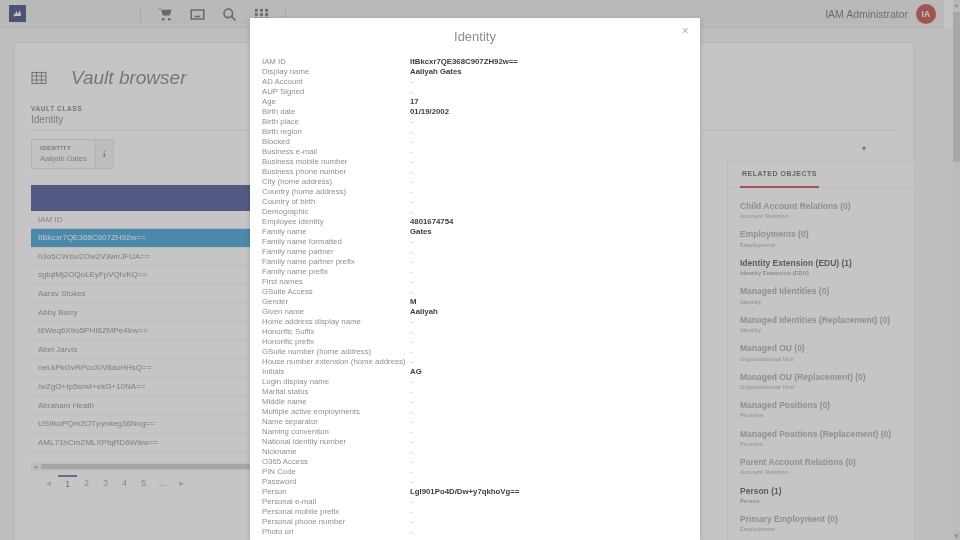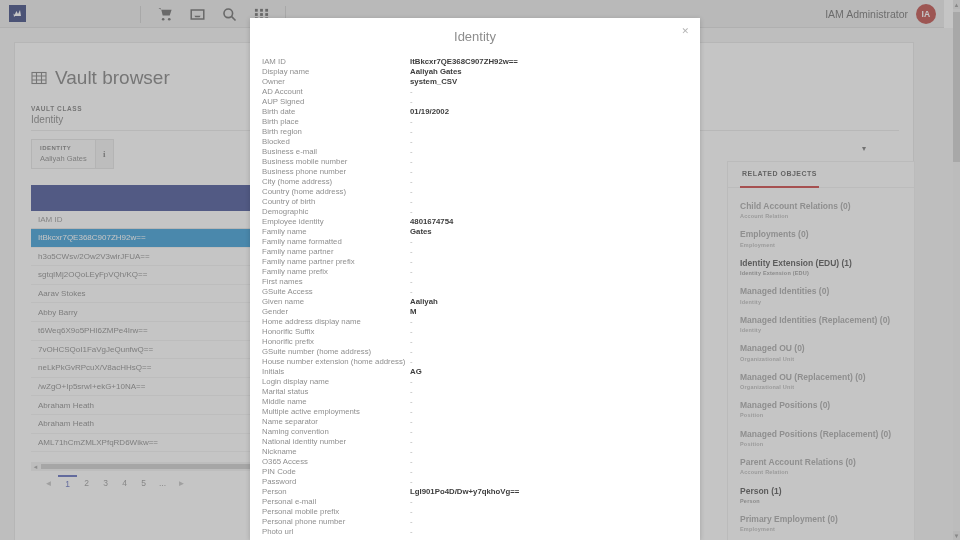--- a/index.html
+++ b/index.html
@@ -36,21 +36,21 @@
     background:#b5322e; color:#fff; font-size:8.5px; font-weight:bold;
     display:flex; align-items:center; justify-content:center; letter-spacing:.3px;
   }
 
   .page { position:absolute; left:0; top:28px; width:960px; height:512px; background:#f2f2f2; }
   .content-card {
     position:absolute; left:14px; top:14px; width:900px; height:500px;
     background:#ffffff; border:1px solid #e3e3e3;
   }
 
-  .page-title { position:absolute; left:16px; top:24px; display:flex; align-items:center; gap:8px; }
+  .page-title { position:absolute; left:16px; top:24px; display:flex; align-items:center; gap:24px;font-style:italic; }
   .page-title .t { font-size:19px; color:#6e6e6e; font-weight:400; }
   .grid-icon { width:16px; height:16px; color:#6e6e6e; }
   .grid-icon svg { display:block; }
 
   .vaultclass {
     position:absolute; left:16px; top:62px; width:868px; height:26px;
     border-bottom:1px solid #e8e8e8;
   }
   .vc-label { font-size:6.5px; font-weight:bold; letter-spacing:.6px; color:#6d6d6d; }
   .vc-value { font-size:10px; color:#767676; margin-top:2px; }
@@ -260,35 +260,35 @@
                 <div class="td c2">Aarav Stokes</div>
               </div>
               <div class="tr">
                 <div class="td c2">Abby Barry</div>
               </div>
               <div class="tr">
                 <div class="td c1">t6Weq6X9o5PHI6ZMPe4Irw==</div>
                 <div class="td c2">Abdiel Norman</div>
               </div>
               <div class="tr">
-                <div class="td c1">7vOHCSQoI1FaVgJeQunfwQ==</div>
                 <div class="td c2">Abel Jarvis</div>
               </div>
               <div class="tr">
                 <div class="td c1">neLkPkGvRPcuX/V8acHHsQ==</div>
                 <div class="td c2">Abigayle Acosta</div>
               </div>
               <div class="tr">
                 <div class="td c1">/wZgO+Ip5srwI+ekG+10NA==</div>
                 <div class="td c2">Abigayle Stanton</div>
               </div>
               <div class="tr">
                 <div class="td c2">Abraham Heath</div>
               </div>
               <div class="tr">
+                <div class="td c1">US9koPQmZOTpynkeg36Nog==</div>
                 <div class="td c2">Abraham Heath</div>
               </div>
               <div class="tr">
                 <div class="td c1">AML71hCmZMLXPfqRD6Wikw==</div>
                 <div class="td c2">Abraham Osborn</div>
               </div>
             </div>
         </div>
 
         <div class="hscroll">
@@ -385,30 +385,30 @@
     <div class="modal-body" id="modal-fields">
         <div class="frow">
           <div class="flabel">IAM ID</div>
           <div class="fvalue">ItBkcxr7QE368C907ZH92w==</div>
         </div>
         <div class="frow">
           <div class="flabel">Display name</div>
           <div class="fvalue">Aaliyah Gates</div>
         </div>
         <div class="frow">
-          <div class="flabel">Owner</div>
-          <div class="fvalue">system_CSV</div>
-        </div>
-        <div class="frow">
           <div class="flabel">AD Account</div>
           <div class="fvalue empty">-</div>
         </div>
         <div class="frow">
           <div class="flabel">AUP Signed</div>
           <div class="fvalue empty">-</div>
+        </div>
+        <div class="frow">
+          <div class="flabel">Age</div>
+          <div class="fvalue">17</div>
         </div>
         <div class="frow">
           <div class="flabel">Birth date</div>
           <div class="fvalue">01/19/2002</div>
         </div>
         <div class="frow">
           <div class="flabel">Birth place</div>
           <div class="fvalue empty">-</div>
         </div>
         <div class="frow">
@@ -473,28 +473,28 @@
         </div>
         <div class="frow">
           <div class="flabel">First names</div>
           <div class="fvalue empty">-</div>
         </div>
         <div class="frow">
           <div class="flabel">GSuite Access</div>
           <div class="fvalue empty">-</div>
         </div>
         <div class="frow">
+          <div class="flabel">Gender</div>
+          <div class="fvalue">M</div>
+        </div>
+        <div class="frow">
           <div class="flabel">Given name</div>
           <div class="fvalue">Aaliyah</div>
         </div>
         <div class="frow">
-          <div class="flabel">Gender</div>
-          <div class="fvalue">M</div>
-        </div>
-        <div class="frow">
           <div class="flabel">Home address display name</div>
           <div class="fvalue empty">-</div>
         </div>
         <div class="frow">
           <div class="flabel">Honorific Suffix</div>
           <div class="fvalue empty">-</div>
         </div>
         <div class="frow">
           <div class="flabel">Honorific prefix</div>
           <div class="fvalue empty">-</div>

